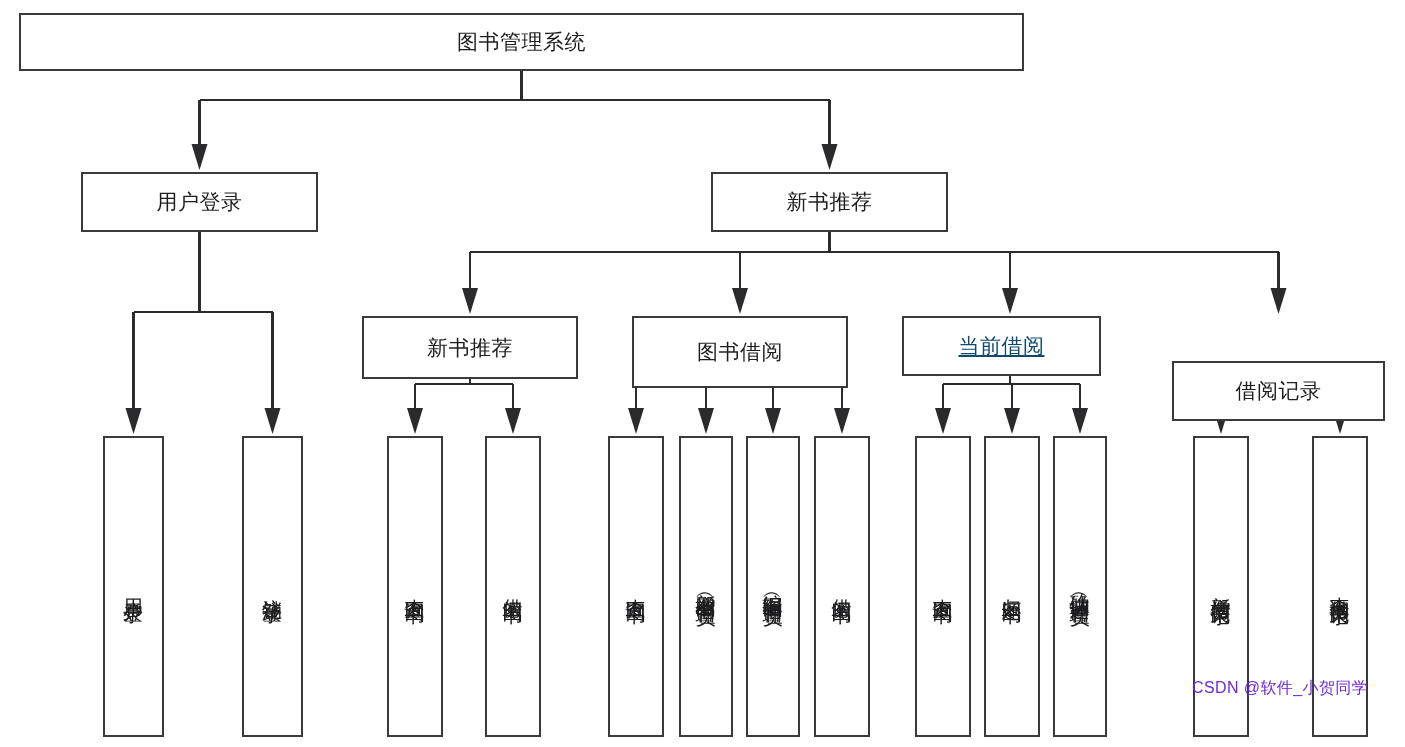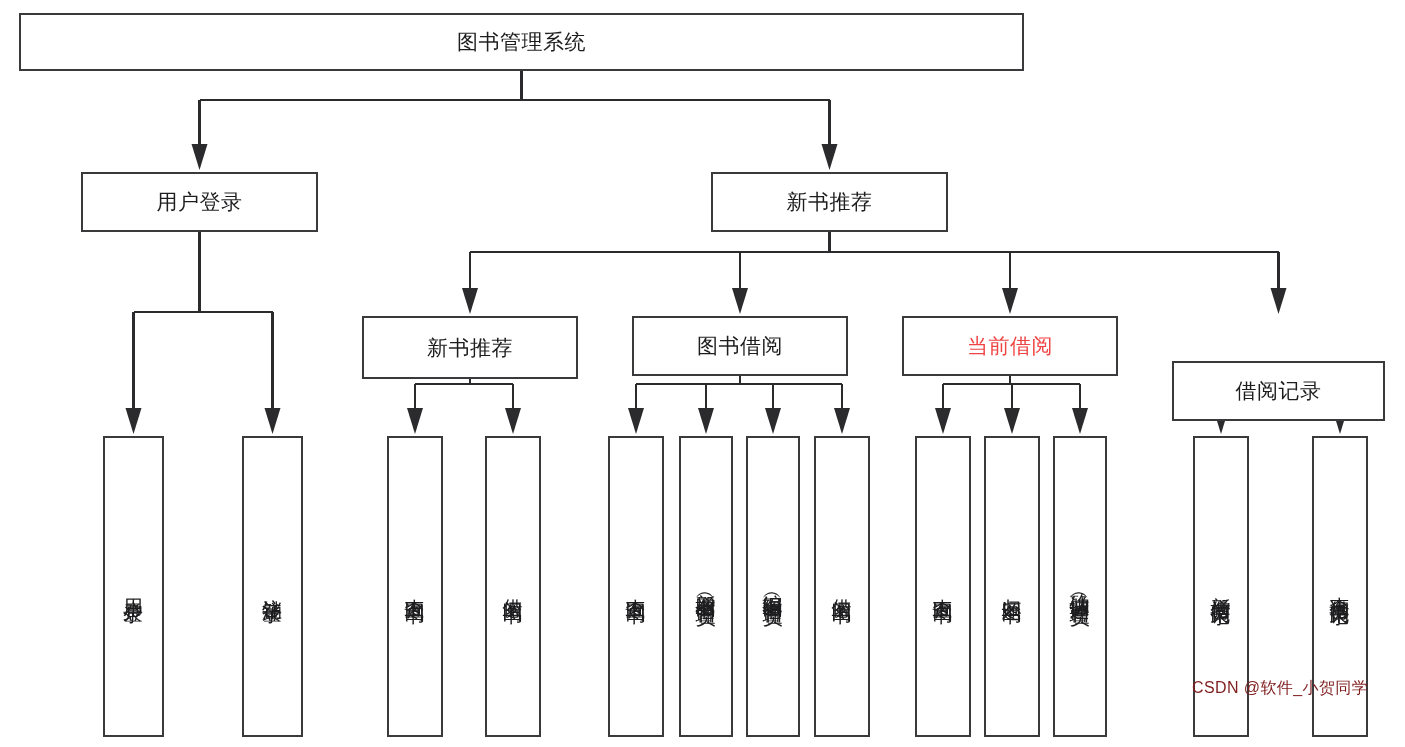--- a/index.html
+++ b/index.html
@@ -54,21 +54,21 @@
     font-size: 20px;
     letter-spacing: 2px;
     line-height: 1.0;
   }
   .node.root .label { font-size: 21px; }
   .watermark {
     position: absolute;
     left: 1192px;
     top: 678px;
     font-size: 16px;
-    color: #7f1d1d;
+    color: #6d28d9;
     white-space: nowrap;
     z-index: 5;
     letter-spacing: 0.4px;
   }
 </style>
 </head>
 <body>
 
 <div id="canvas">
   <svg id="wires" viewBox="0 0 1405 747" width="1405" height="747" xmlns="http://www.w3.org/2000/svg" aria-hidden="true">
@@ -132,24 +132,24 @@
       </div>
       <div class="node horiz" style="left: 81px; top: 172px; width: 237px; height: 60px; border-color: rgb(58, 58, 60); color: rgb(29, 29, 31);">
         <span class="label">用户登录</span>
       </div>
       <div class="node horiz" style="left: 711px; top: 172px; width: 237px; height: 60px; border-color: rgb(58, 58, 60); color: rgb(29, 29, 31);">
         <span class="label">新书推荐</span>
       </div>
       <div class="node horiz" style="left: 362px; top: 316px; width: 216px; height: 63px; border-color: rgb(58, 58, 60); color: rgb(29, 29, 31);">
         <span class="label">新书推荐</span>
       </div>
-      <div class="node horiz" style="left: 632px; top: 316px; width: 216px; height: 60px; border-color: rgb(58, 58, 60); color: rgb(29, 29, 31);">
+      <div class="node horiz" style="left: 632px; top: 316px; width: 216px; height: 72px; border-color: rgb(58, 58, 60); color: rgb(29, 29, 31);">
         <span class="label">图书借阅</span>
       </div>
-      <div class="node horiz" style="left: 902px; top: 316px; width: 216px; height: 60px; border-color: rgb(58, 58, 60); color: #ef4444;">
+      <div class="node horiz" style="left: 902px; top: 316px; width: 199px; height: 60px; border-color: rgb(58, 58, 60); color: #0c4a6e; text-decoration: underline;">
         <span class="label">当前借阅</span>
       </div>
       <div class="node horiz" style="left: 1172px; top: 316px; width: 213px; height: 60px; border-color: rgb(58, 58, 60); color: rgb(29, 29, 31); margin-top: 45px;">
         <span class="label">借阅记录</span>
       </div>
       <div class="node vert" style="left: 103px; top: 436px; width: 61px; height: 301px; border-color: rgb(58, 58, 60); color: rgb(29, 29, 31);">
         <span class="label">用户登录</span>
       </div>
       <div class="node vert" style="left: 242px; top: 436px; width: 61px; height: 301px; border-color: rgb(58, 58, 60); color: rgb(29, 29, 31);">
         <span class="label">注销登录</span>

